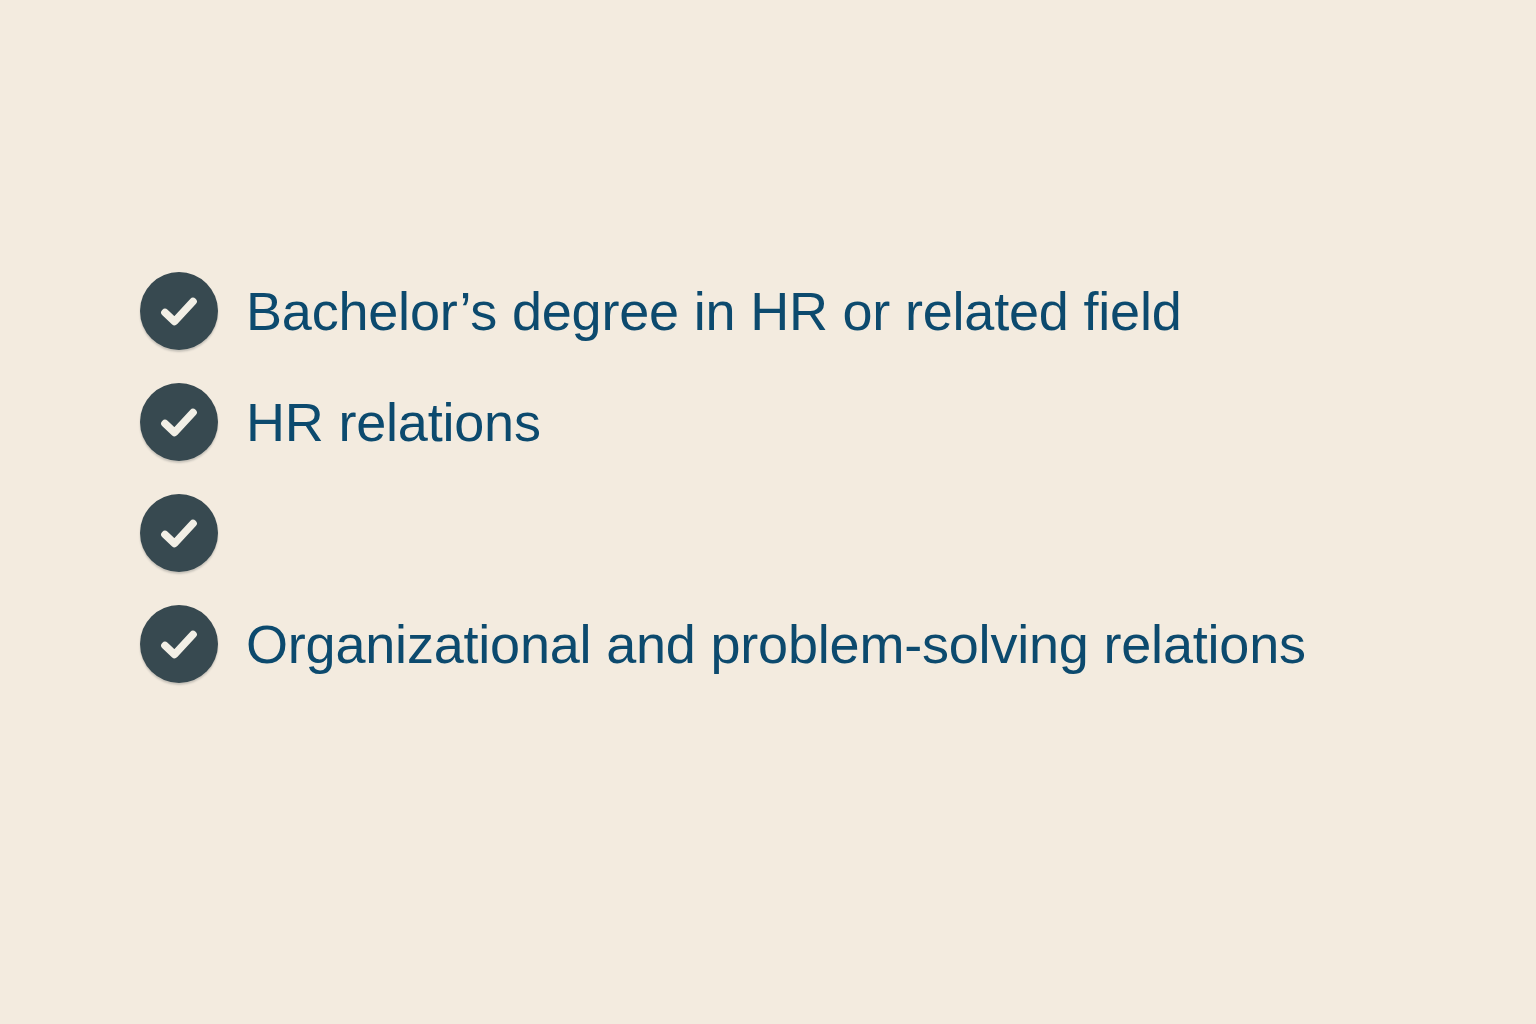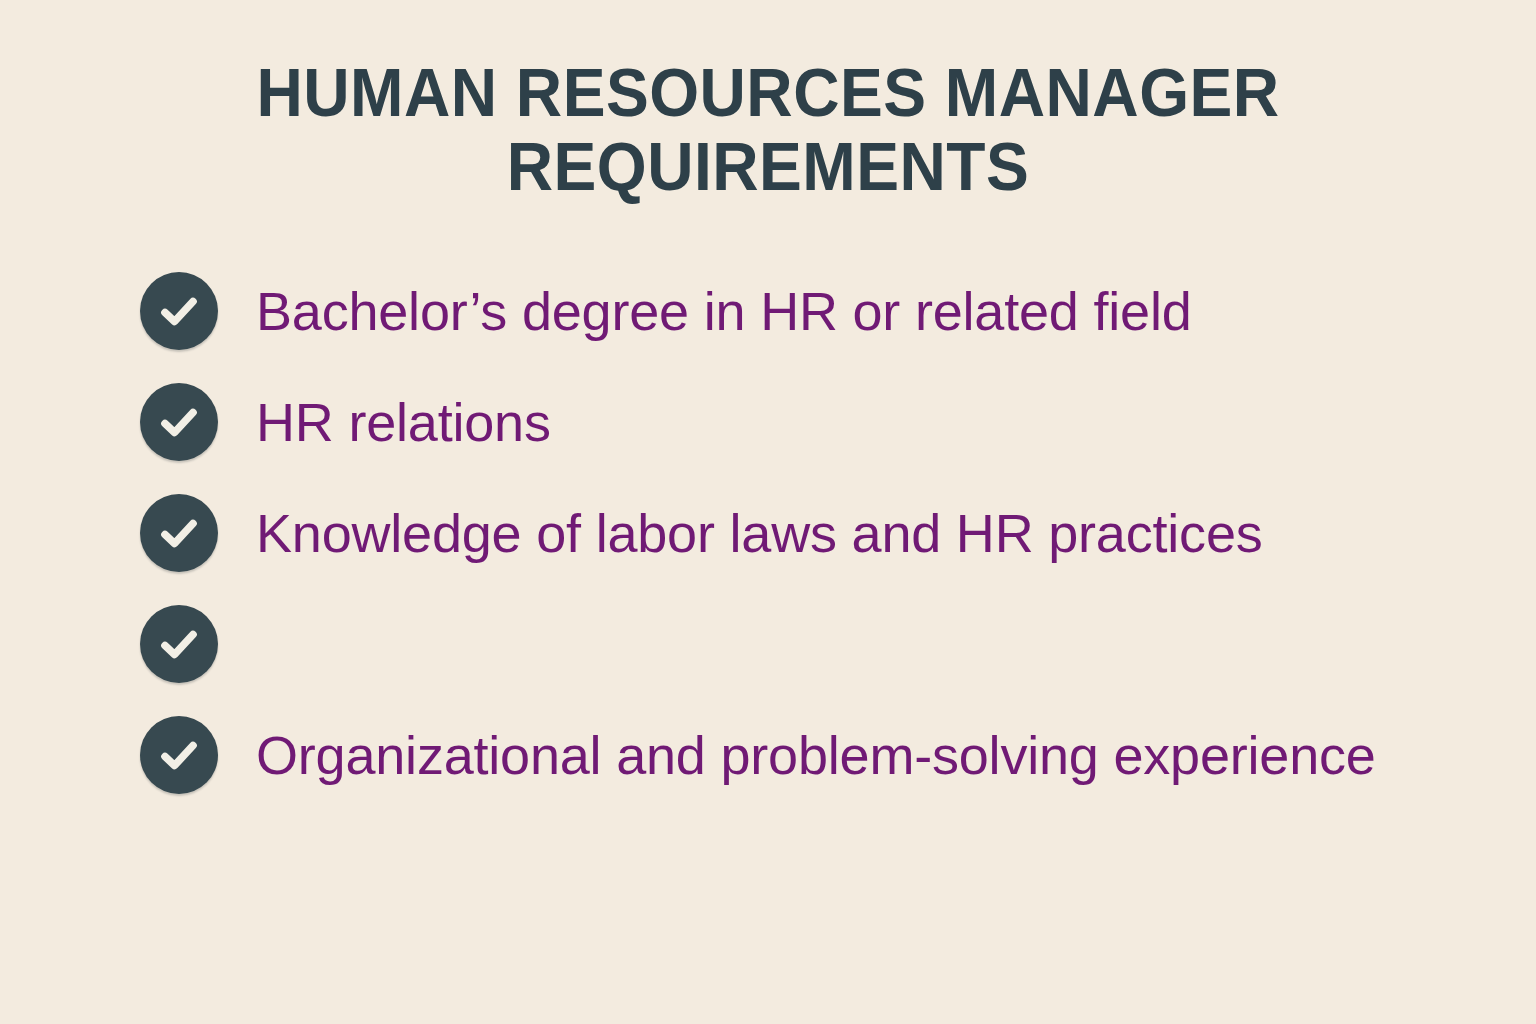--- a/index.html
+++ b/index.html
@@ -73,40 +73,36 @@
     justify-content: center;
     box-shadow: 0 2px 2px rgba(40, 50, 55, 0.22);
   }
   .check-badge svg {
     display: block;
     width: 52px;
     height: 52px;
   }
   .req-label {
     flex: 1 1 auto;
-    padding-left: 38px;
+    padding-left: 28px;
     font-family: "Liberation Sans", sans-serif;
     font-weight: 400;
     font-size: 54px;
     line-height: 62px;
-    color: #701a75;
+    color: #0c4a6e;
     letter-spacing: -0.2px;
     white-space: nowrap;
     text-shadow: 0 1px 0 rgba(243, 235, 223, 0.55);
   }
 </style>
 </head>
 <body>
 
 <div class="poster">
 
-  <div class="title-block">
-    <span class="title-line">HUMAN RESOURCES MANAGER</span>
-    <span class="title-line">REQUIREMENTS</span>
-  </div>
 
   <ul class="req-list">
 
     <li class="req-item">
       <span class="check-badge">
         <svg viewBox="0 0 52 52" aria-hidden="true">
           <path d="M12 27.5 L21.5 36.5 L40 16.5" fill="none" stroke="#f2efe6" stroke-width="7.6" stroke-linecap="round" stroke-linejoin="round"></path>
         </svg>
       </span>
       <span class="req-label">Bachelor’s degree in HR or related field</span>
@@ -114,41 +110,33 @@
 
     <li class="req-item">
       <span class="check-badge">
         <svg viewBox="0 0 52 52" aria-hidden="true">
           <path d="M12 27.5 L21.5 36.5 L40 16.5" fill="none" stroke="#f2efe6" stroke-width="7.6" stroke-linecap="round" stroke-linejoin="round"></path>
         </svg>
       </span>
       <span class="req-label">HR relations</span>
     </li>
 
-    <li class="req-item">
-      <span class="check-badge">
-        <svg viewBox="0 0 52 52" aria-hidden="true">
-          <path d="M12 27.5 L21.5 36.5 L40 16.5" fill="none" stroke="#f2efe6" stroke-width="7.6" stroke-linecap="round" stroke-linejoin="round"></path>
-        </svg>
-      </span>
-      <span class="req-label">Knowledge of labor laws and HR practices</span>
-    </li>
 
     <li class="req-item">
       <span class="check-badge">
         <svg viewBox="0 0 52 52" aria-hidden="true">
           <path d="M12 27.5 L21.5 36.5 L40 16.5" fill="none" stroke="#f2efe6" stroke-width="7.6" stroke-linecap="round" stroke-linejoin="round"></path>
         </svg>
       </span>
     </li>
 
 
     <li class="req-item">
       <span class="check-badge">
         <svg viewBox="0 0 52 52" aria-hidden="true">
           <path d="M12 27.5 L21.5 36.5 L40 16.5" fill="none" stroke="#f2efe6" stroke-width="7.6" stroke-linecap="round" stroke-linejoin="round"></path>
         </svg>
       </span>
-      <span class="req-label">Organizational and problem-solving experience</span>
+      <span class="req-label">Organizational and problem-solving relations</span>
     </li>
 
   </ul>
 </div>
 
 </body></html>

